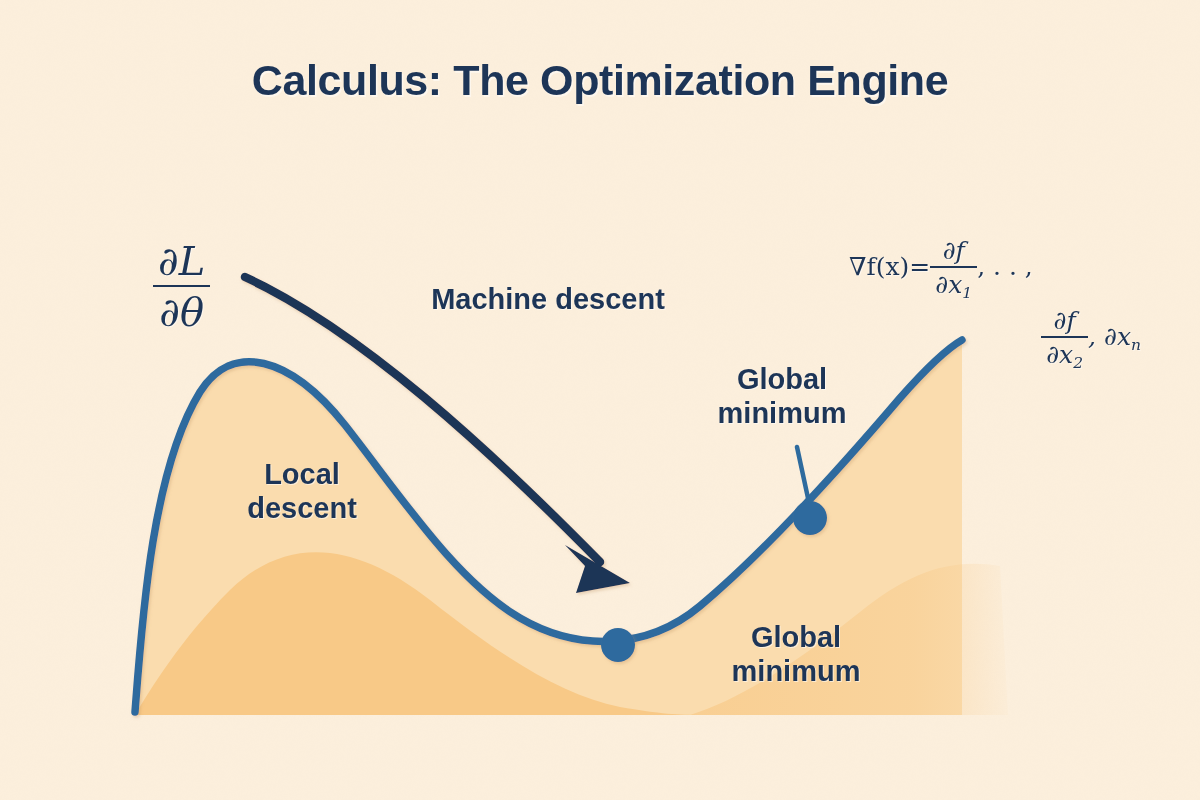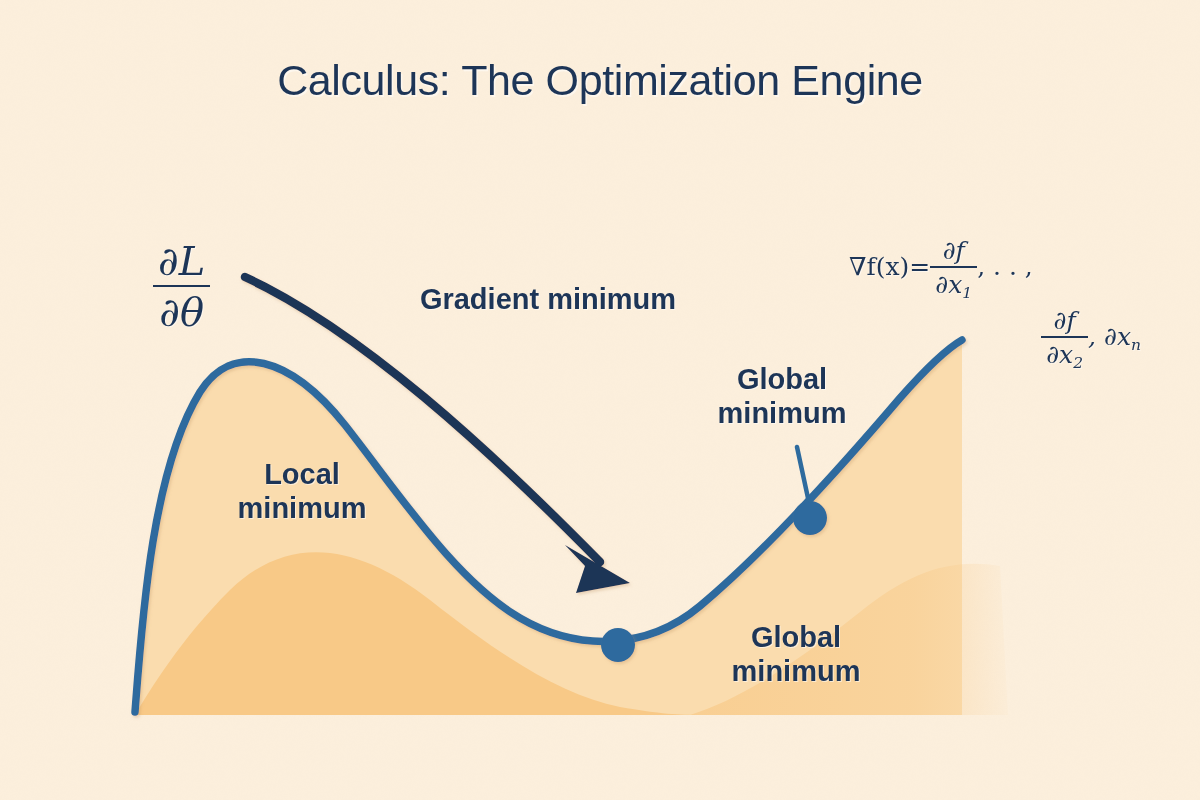--- a/index.html
+++ b/index.html
@@ -34,21 +34,21 @@
     white-space: pre;
     line-height: 1.18;
   }
 
   #title {
     left: 0;
     top: 52px;
     width: 1200px;
     text-align: center;
     font-size: 43px;
-    font-weight: normal;
+    font-weight: bold;
     letter-spacing: -0.4px;
     line-height: 1.33;
     color: #1d3557;
     text-shadow: 1.5px 1.5px 0 rgba(255,255,255,0.5);
   }
 
   .annot {
     font-size: 29px;
     font-weight: bold;
     text-align: center;
@@ -195,24 +195,24 @@
     </g>
 
     <line x1="797" y1="447" x2="811" y2="512" stroke="#2e6b9e" stroke-width="4.5" stroke-linecap="round"></line>
 
     <circle cx="618" cy="645" r="17" fill="#2e6b9e" filter="url(#soft-shadow)"></circle>
     <circle cx="810" cy="518" r="17" fill="#2e6b9e" filter="url(#soft-shadow)"></circle>
   </svg>
 
   <div id="title" class="txt"><span>Calculus: The Optimization Engine</span><br></div>
 
-  <div id="lbl-gradient-descent" class="txt annot">Gradient minimum</div>
+  <div id="lbl-gradient-descent" class="txt annot">Machine descent</div>
 
   <div id="lbl-local-min" class="txt annot">Local
-minimum</div>
+descent</div>
 
   <div id="lbl-global-min-upper" class="txt annot">Global
 minimum</div>
 
   <div id="lbl-global-min-lower" class="txt annot">Global
 minimum</div>
 
   <div id="math-dldtheta" class="math">
     <span class="frac">
       <span class="num it">∂L</span>

